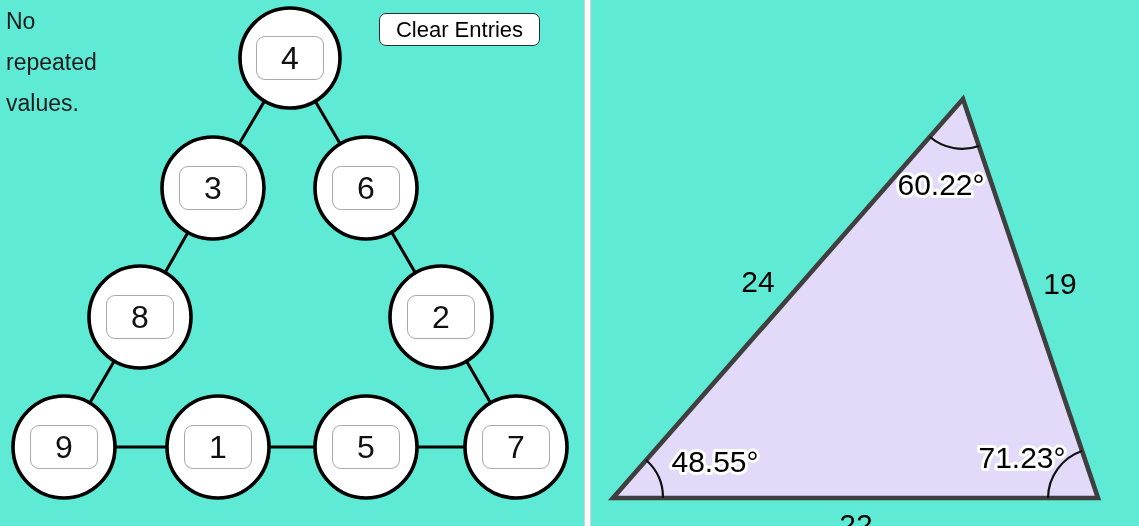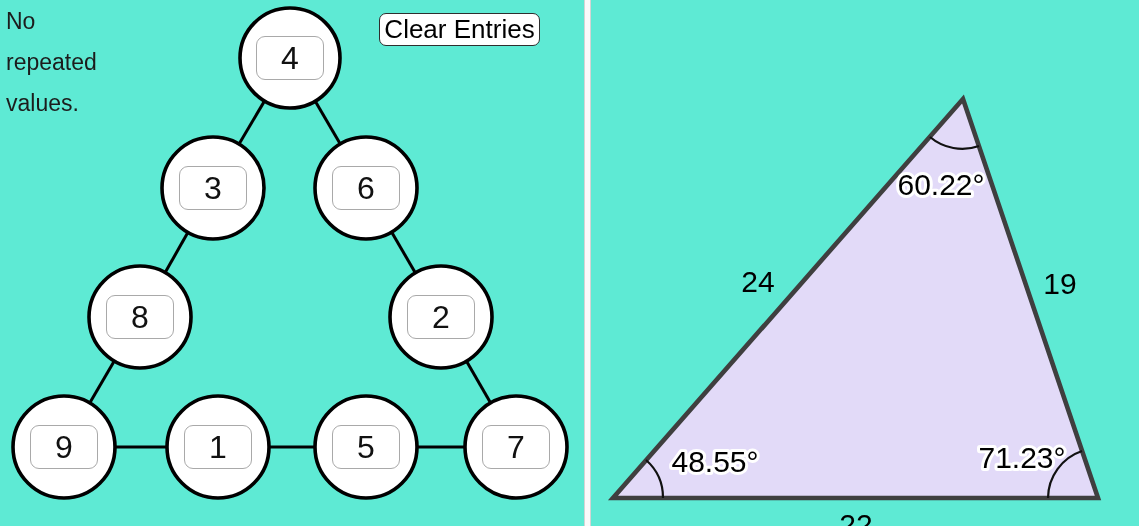--- a/index.html
+++ b/index.html
@@ -9,21 +9,21 @@
   }
   
   .left-panel{position:absolute;left:0;top:0;width:584px;height:526px;}
   .note{
     position:absolute;left:6px;top:1px;width:120px;
     font-size:23px;line-height:41px;color:#1c1c1c;
   }
   .clear-btn{
     position:absolute;left:379px;top:13px;width:161px;height:33px;
     background:#ffffff;border:1.8px solid #2e2e2e;border-radius:7px;
-    font-family:"Liberation Sans",sans-serif;font-size:26px;color:#000;
+    font-family:"Liberation Sans",sans-serif;font-size:22px;color:#000;
     padding:0;cursor:pointer;line-height:29px;
   }
   .left-svg{position:absolute;left:0;top:0;}
   .node-circle{fill:#ffffff;stroke:#000000;stroke-width:3.6;}
   .connector{stroke:#000000;stroke-width:3;}
   .node-input{
     position:absolute;width:68px;height:44px;box-sizing:border-box;
     border:1.4px solid #a9a9a9;border-radius:9px;background:#fff;
     text-align:center;font-family:"Liberation Sans",sans-serif;
     font-size:32px;color:#111;padding:0;outline:none;

